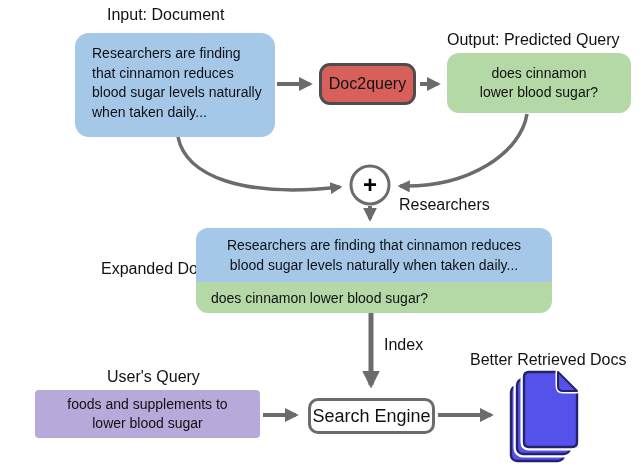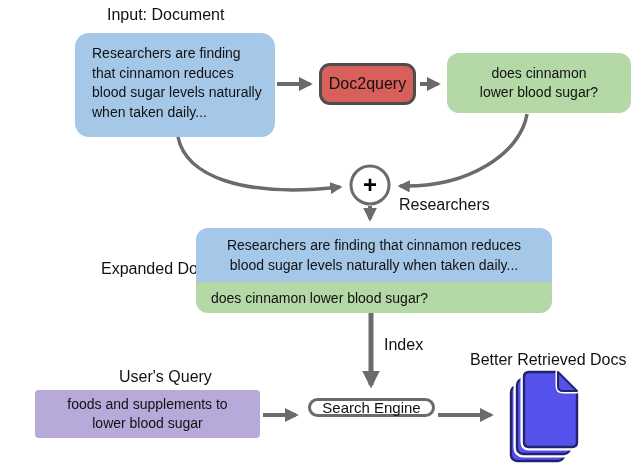--- a/index.html
+++ b/index.html
@@ -89,26 +89,26 @@
   .box-users {
     left: 35px; top: 390px; width: 225px; height: 48px;
     background: var(--user-purple);
     border-radius: 4px;
     display: flex; align-items: center; justify-content: center;
     text-align: center;
     padding: 0 26px;
     line-height: 19px;
   }
   .box-search {
-    left: 308px; top: 398px; width: 127px; height: 19px;
+    left: 308px; top: 398px; width: 127px; height: 36px;
     background: #ffffff;
     border: 3px solid var(--arrow-gray);
     border-radius: 10px;
     display: flex; align-items: center; justify-content: center;
-    font-size: 15px;
+    font-size: 18px;
   }
   .arrow {
     fill: none;
     stroke: var(--arrow-gray);
   }
   .pg {
     fill: var(--doc-icon-fill);
     stroke: var(--doc-icon-stroke);
     stroke-width: 2.4;
     stroke-linejoin: round;
@@ -159,37 +159,38 @@
       <path class="pg" style="stroke-width:2;" d="M 558 372 L 558 386 Q 558 391 563 391 L 577 391 Z"></path>
     </g>
   </svg>
 
   <div class="lbl" style="left:107px; top:6px;">Input: Document</div>
 
   <div class="node box-input">Researchers are finding that cinnamon reduces blood sugar levels naturally when taken daily...</div>
 
   <div class="node box-doc2query">Doc2query</div>
 
+  <div class="lbl" style="left:447px; top:31px;">Output: Predicted Query</div>
 
   <div class="node box-output">does cinnamon lower blood sugar?</div>
 
   <div class="node plus-sign">+</div>
 
   <div class="lbl" style="left:399px; top:196px;">Researchers</div>
 
   <div class="lbl" style="left:53px; top:260px;margin-left:48px;">Expanded Doc:</div>
 
   <div class="node box-expanded">
     <div class="expanded-blue">Researchers are finding that cinnamon reduces blood sugar levels naturally when taken daily...</div>
     <div class="expanded-green">does cinnamon lower blood sugar?</div>
   </div>
 
   <div class="lbl" style="left:384px; top:336px;">Index</div>
 
-  <div class="lbl" style="left:119px; top:368px;">User's Query</div>
+  <div class="lbl" style="left:107px; top:368px;">User's Query</div>
 
   <div class="node box-users">foods and supplements to lower blood sugar</div>
 
   <div class="node box-search">Search Engine</div>
 
   <div class="lbl" style="left:470px; top:351px;">Better Retrieved Docs</div>
 
 </div>
 
 </body></html>

